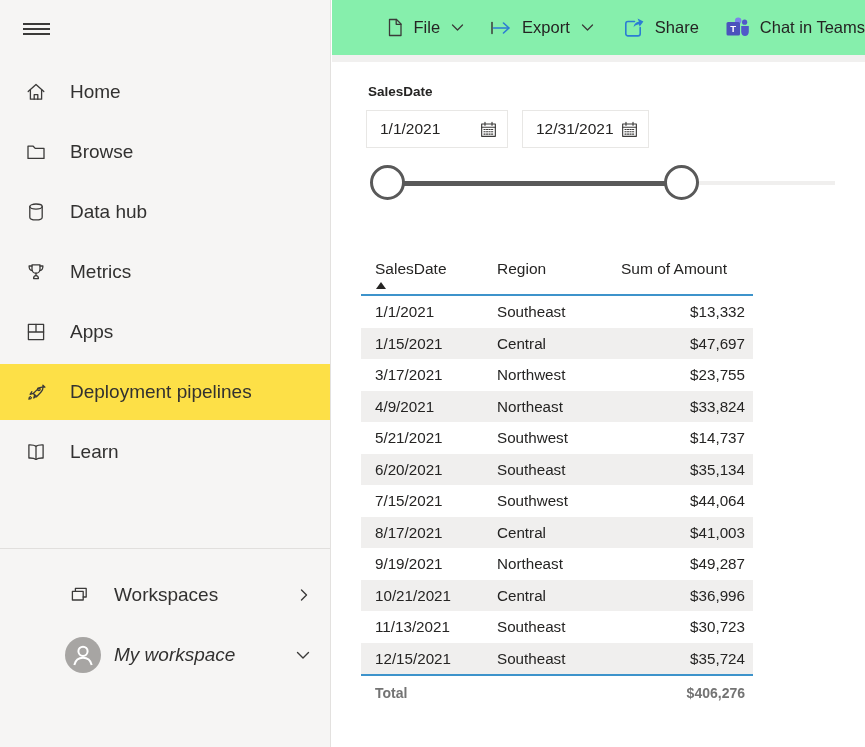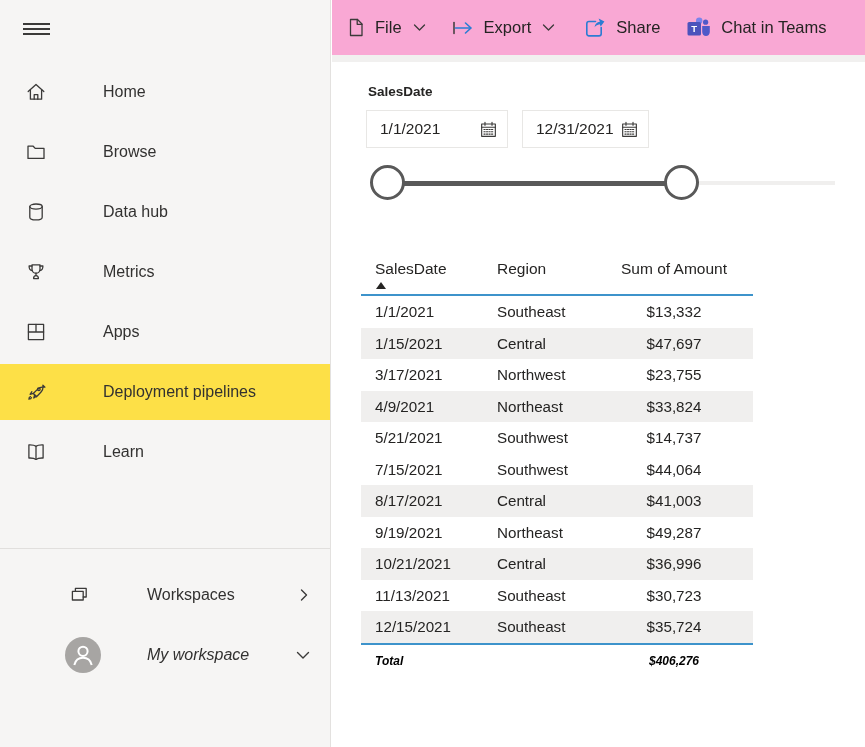--- a/index.html
+++ b/index.html
@@ -8,33 +8,33 @@
     background:#ffffff;font-family:"Liberation Sans",sans-serif;
     -webkit-font-smoothing:antialiased;
   }
   
   .sidebar{position:absolute;left:0;top:0;width:331px;height:747px;
     background:#f6f5f4;border-right:1px solid #e3e1df;box-sizing:border-box;}
   .hamburger{position:absolute;left:23px;top:23px;width:27px;height:14px;cursor:pointer;}
   .hamburger span{display:block;height:2px;background:#3b3a39;margin-bottom:3px;}
   .nav{position:absolute;top:64px;left:0;width:330px;}
   .nav-item{height:56px;margin-bottom:4px;display:flex;align-items:center;
-    padding-left:25px;box-sizing:border-box;font-size:16px;color:#323130;cursor:pointer;gap:33px;}
+    padding-left:25px;box-sizing:border-box;font-size:19px;color:#323130;cursor:pointer;}
   .nav-item .nico{width:22px;height:22px;margin-right:23px;flex:none;display:flex;align-items:center;justify-content:center;}
   .nav-item.selected{background:#fde047;}
   .side-divider{position:absolute;top:548px;left:0;width:330px;height:1px;background:#e1dfdd;}
   .nav-bottom{position:absolute;top:568px;left:0;width:330px;}
   .nav-item.bottom{height:54px;margin-bottom:6px;margin-left:44px;}
   .nav-item .chev{margin-left:auto;margin-right:18px;display:flex;}
   .nav-item.avatar-row{padding-left:21px;font-style:italic;}
   .nav-item.avatar-row .nico{width:36px;height:36px;margin-right:13px;}
   svg.oicn{stroke:#3b3a39;fill:none;stroke-width:1.3;stroke-linecap:round;stroke-linejoin:round;}
   
-  .toolbar{position:absolute;left:332px;top:0;width:533px;height:55px;background:#f9a8d4;
-    display:flex;align-items:center;}
+  .toolbar{position:absolute;left:332px;top:0;width:533px;height:55px;background:#86efac;
+    display:flex;align-items:center;justify-content:flex-end;}
   .tb-btn{display:flex;align-items:center;font-size:16.5px;color:#252423;cursor:pointer;white-space:nowrap;}
   .tb-btn .ticn{display:flex;margin-right:9px;}
   .tb-btn .tchev{display:flex;margin-left:9px;}
   .toolbar-strip{position:absolute;left:332px;top:55px;width:533px;height:7px;background:#f1f0ef;}
   
   .slicer-title{position:absolute;left:368px;top:84px;font-size:13.5px;font-weight:700;color:#252423;}
   .date-box{position:absolute;top:110px;height:38px;background:#fff;border:1px solid #e8e7e5;
     box-sizing:border-box;display:flex;align-items:center;padding:0 9px 0 13px;}
   .date-box input{border:none;outline:none;padding:0;margin:0;flex:1;min-width:0;
     font-family:inherit;font-size:15.5px;color:#252423;background:transparent;}
@@ -51,23 +51,23 @@
   table.pbi{position:absolute;left:361px;top:254px;width:392px;border-collapse:collapse;table-layout:fixed;}
   table.pbi col.c1{width:136px;} table.pbi col.c2{width:106px;} table.pbi col.c3{width:150px;}
   table.pbi th{font-weight:400;font-size:15.5px;color:#252423;text-align:left;vertical-align:top;
     padding:6px 0 16px 0;border-bottom:2px solid #3d93cb;position:relative;cursor:pointer;}
   table.pbi th.col-date{padding-left:14px;}
   table.pbi th.col-amt{text-align:center;padding-right:8px;}
   .sort-arrow{position:absolute;left:15px;bottom:5px;width:0;height:0;
     border-left:5px solid transparent;border-right:5px solid transparent;border-bottom:7px solid #252423;}
   table.pbi td{font-size:15.2px;color:#252423;height:31.5px;padding:0;vertical-align:middle;}
   table.pbi td.cell-date{padding-left:14px;}
-  table.pbi td.cell-amt{text-align:center;padding-right:8px;}
+  table.pbi td.cell-amt{text-align:right;padding-right:8px;}
   table.pbi tr.striped{background:#f0efee;}
-  table.pbi tfoot td{border-top:2px solid #3d93cb;font-weight:700;color:#000000;font-size:12px;height:33px;font-style:italic;}
+  table.pbi tfoot td{border-top:2px solid #3d93cb;font-weight:700;color:#737373;font-size:14px;height:33px;}
 </style>
 </head>
 <body>
 
 <div class="sidebar">
   <div class="hamburger">
     <span></span>
       <span></span>
       <span></span>
   </div>
@@ -302,20 +302,25 @@
     <tr class="striped">
         <td class="cell-date">4/9/2021</td>
         <td>Northeast</td>
         <td class="cell-amt">$33,824</td>
       </tr>
     <tr>
         <td class="cell-date">5/21/2021</td>
         <td>Southwest</td>
         <td class="cell-amt">$14,737</td>
       </tr>
+    <tr class="striped">
+        <td class="cell-date">6/20/2021</td>
+        <td>Southeast</td>
+        <td class="cell-amt">$35,134</td>
+      </tr>
     <tr>
         <td class="cell-date">7/15/2021</td>
         <td>Southwest</td>
         <td class="cell-amt">$44,064</td>
       </tr>
     <tr class="striped">
         <td class="cell-date">8/17/2021</td>
         <td>Central</td>
         <td class="cell-amt">$41,003</td>
       </tr>

